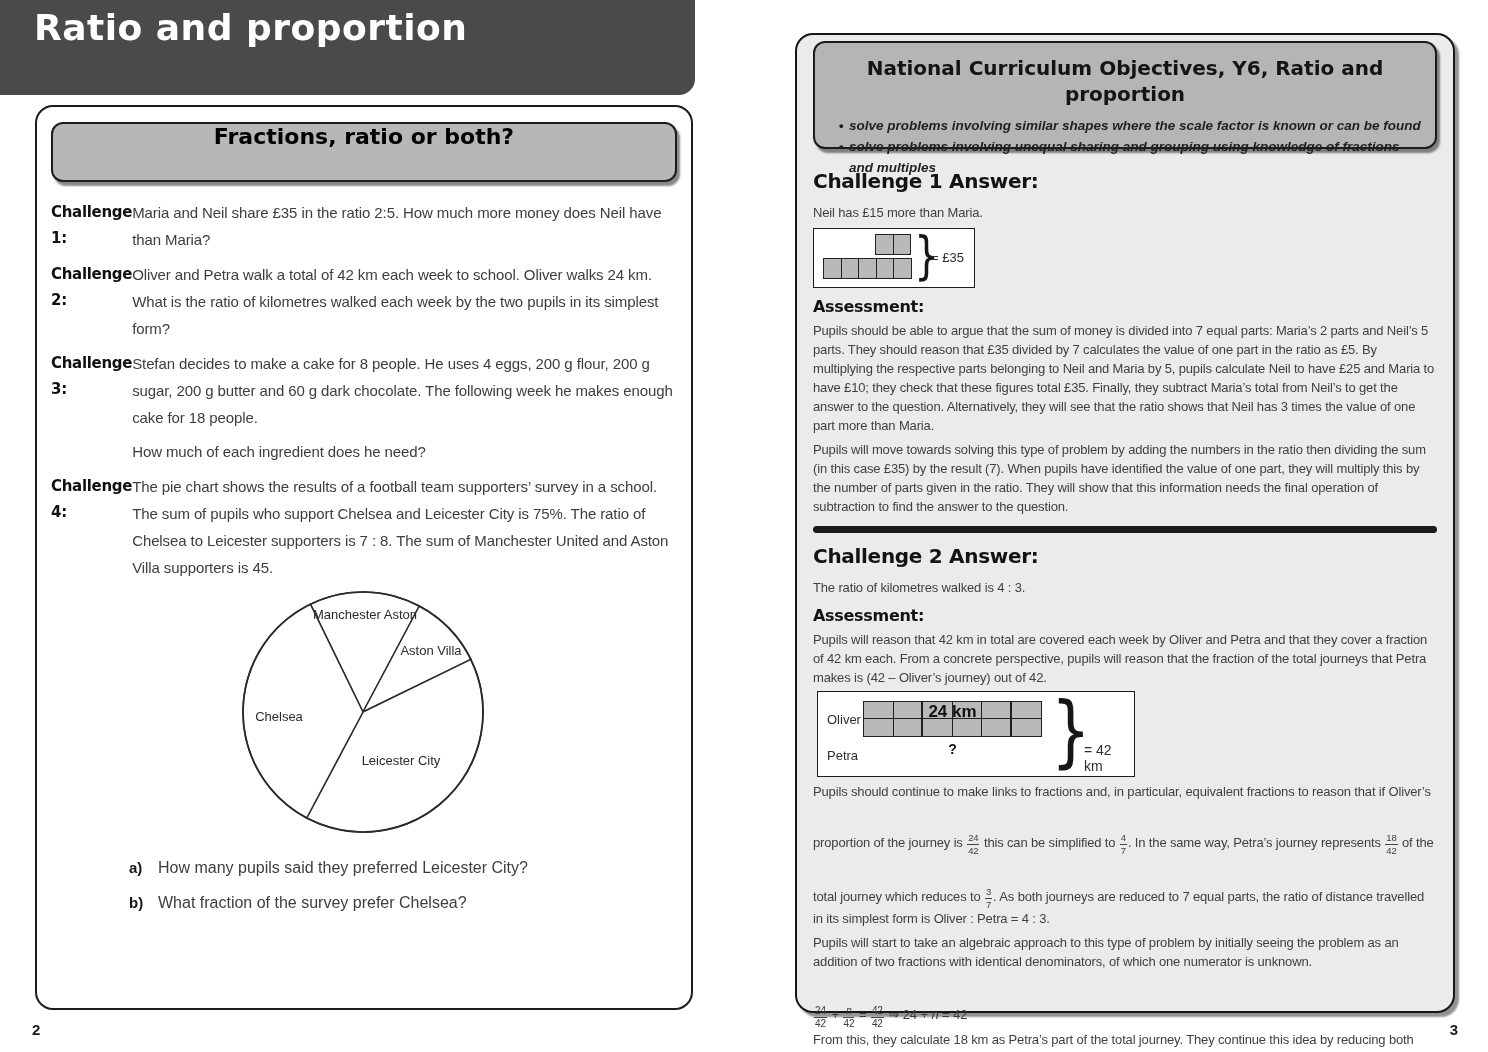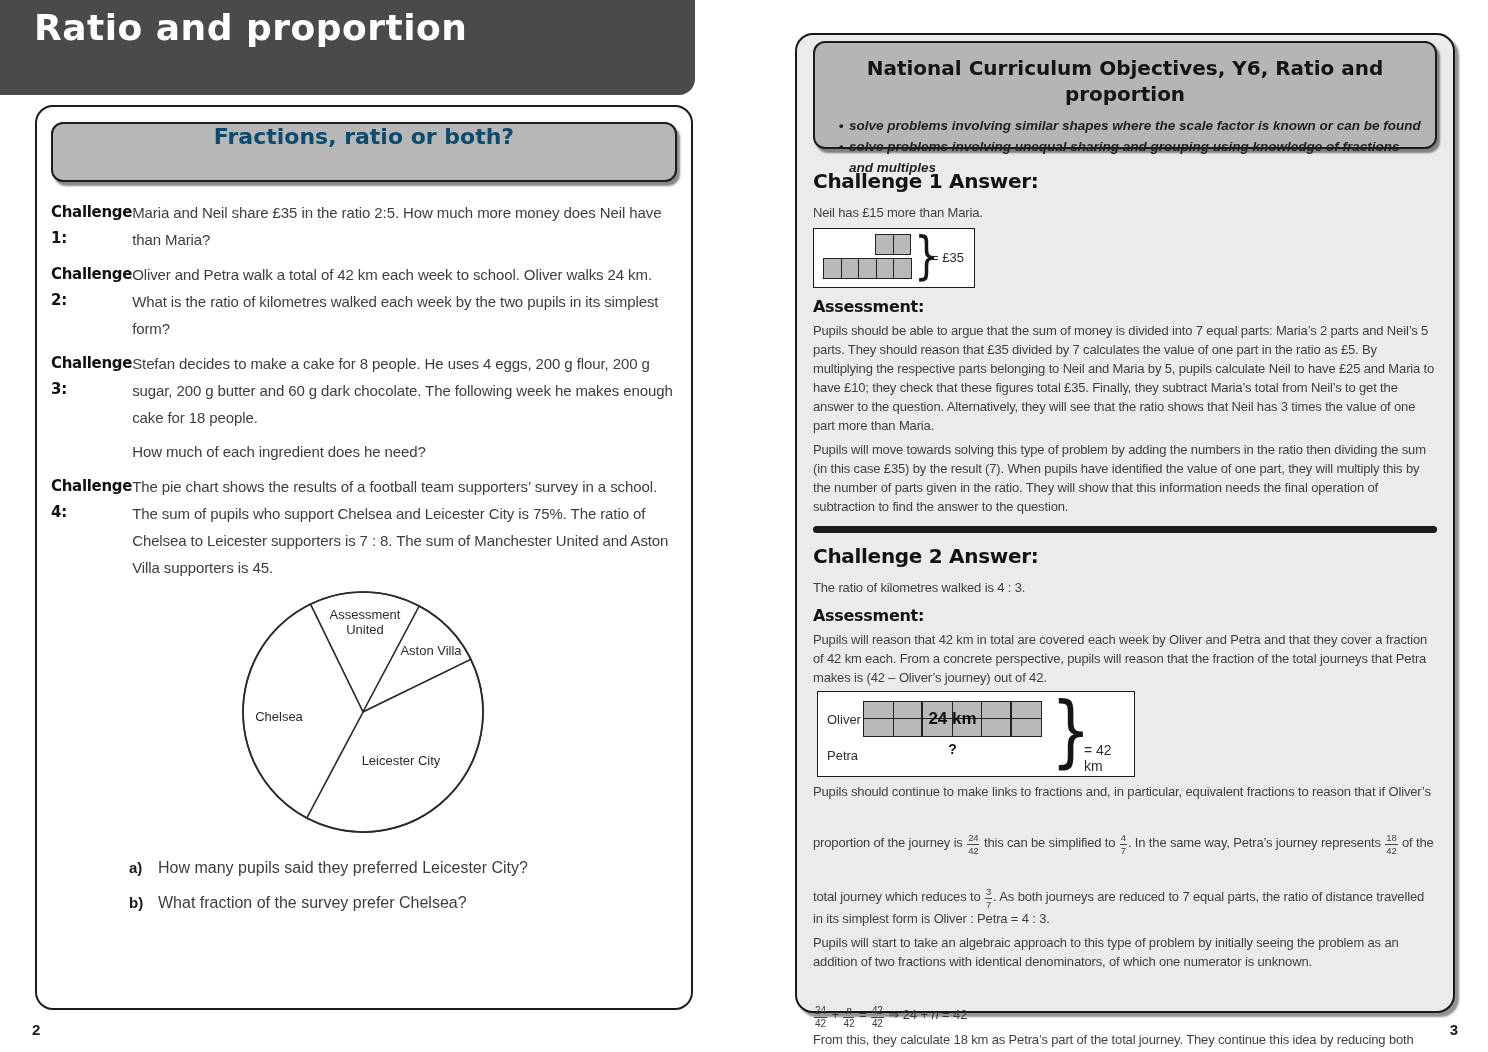--- a/index.html
+++ b/index.html
@@ -22,21 +22,21 @@
     background:#ffffff;border:2.5px solid #1c1c1c;border-radius:18px;
     box-sizing:border-box;padding:15px 14px;
   }
   .grey-bar{
     background:#b7b7b7;border:2px solid #1c1c1c;border-radius:12px;
     box-shadow:3px 4px 2px rgba(40,40,40,0.55);
     text-align:center;
   }
   .box-title{
     height:56px;line-height:54px;
-    font:bold 22px "DejaVu Sans",sans-serif;color:#0c4a6e;
+    font:bold 22px "DejaVu Sans",sans-serif;color:#000000;
   }
   .challenge-row{display:flex;margin-top:8px;}
   .challenge-row.first{margin-top:17px;}
   .challenge-label{
     flex:0 0 78px;font:bold 15px/26px "DejaVu Sans",sans-serif;color:#111;
     letter-spacing:-0.3px;
   }
   .challenge-text{flex:1;max-width:546px;}
   .challenge-text p{
     margin:0;font-size:15px;line-height:27px;color:#3d3d3d;letter-spacing:-0.1px;
@@ -117,21 +117,21 @@
     position:absolute;left:45px;top:9px;width:179px;height:36px;
     display:grid;grid-template-columns:repeat(6,1fr);grid-template-rows:1fr 1fr;
     background:#b9b9b9;border:1.5px solid #202020;box-sizing:border-box;
   }
   .bm2-grid .cell{border-right:1px solid #202020;border-bottom:1px solid #202020;}
   .bm2-grid .cell:nth-child(6n){border-right:none;}
   .bm2-grid .cell:nth-child(n+7){border-bottom:none;}
   .bm2-grid .cell:nth-child(2),.bm2-grid .cell:nth-child(8),
   .bm2-grid .cell:nth-child(5),.bm2-grid .cell:nth-child(11){border-right-width:2px;}
   .bm2-value{
-    position:absolute;left:45px;top:9px;width:179px;height:36px;text-align:center;
+    position:absolute;left:45px;top:2px;width:179px;height:36px;text-align:center;
     font:bold 17px/36px "Liberation Sans",sans-serif;color:#111;
   }
   .bm2-q{position:absolute;left:45px;top:49px;width:179px;text-align:center;
     font:bold 14px "Liberation Sans",sans-serif;color:#111;}
   .bm2-brace{
     position:absolute;left:228px;top:-5px;height:86px;
     font:78px/88px "DejaVu Sans",sans-serif;color:#161616;transform:scaleX(0.8);
   }
   .bm2-total{position:absolute;left:266px;top:50px;font-size:14px;color:#2e2e2e;}
   
@@ -190,21 +190,21 @@
   </div>
 
   <div class="pie-wrap">
     <svg width="260" height="258" viewBox="0 0 260 258">
         <path d="M130 129 L77.4 21.1 A120 120 0 0 1 186.3 23.0 Z" fill="#ffffff" stroke="#2b2b2b" stroke-width="1.5" stroke-linejoin="round"></path>
         <path d="M130 129 L186.3 23.0 A120 120 0 0 1 237.9 76.4 Z" fill="#ffffff" stroke="#2b2b2b" stroke-width="1.5" stroke-linejoin="round"></path>
         <path d="M130 129 L237.9 76.4 A120 120 0 0 1 73.7 235.0 Z" fill="#ffffff" stroke="#2b2b2b" stroke-width="1.5" stroke-linejoin="round"></path>
         <path d="M130 129 L73.7 235.0 A120 120 0 0 1 77.4 21.1 Z" fill="#ffffff" stroke="#2b2b2b" stroke-width="1.5" stroke-linejoin="round"></path>
         <circle cx="130" cy="129" r="120" fill="none" stroke="#2b2b2b" stroke-width="1.7"></circle>
       </svg>
-    <div class="pie-label pl0">Assessment United</div>
+    <div class="pie-label pl0">Manchester Aston</div>
     <div class="pie-label pl1">Aston Villa</div>
     <div class="pie-label pl2">Chelsea</div>
     <div class="pie-label pl3">Leicester City</div>
   </div>
 
   <div class="question-row">
     <div class="q-label">a)</div>
     <div class="q-text">How many pupils said they preferred Leicester City?</div>
   </div>
   <div class="question-row">

